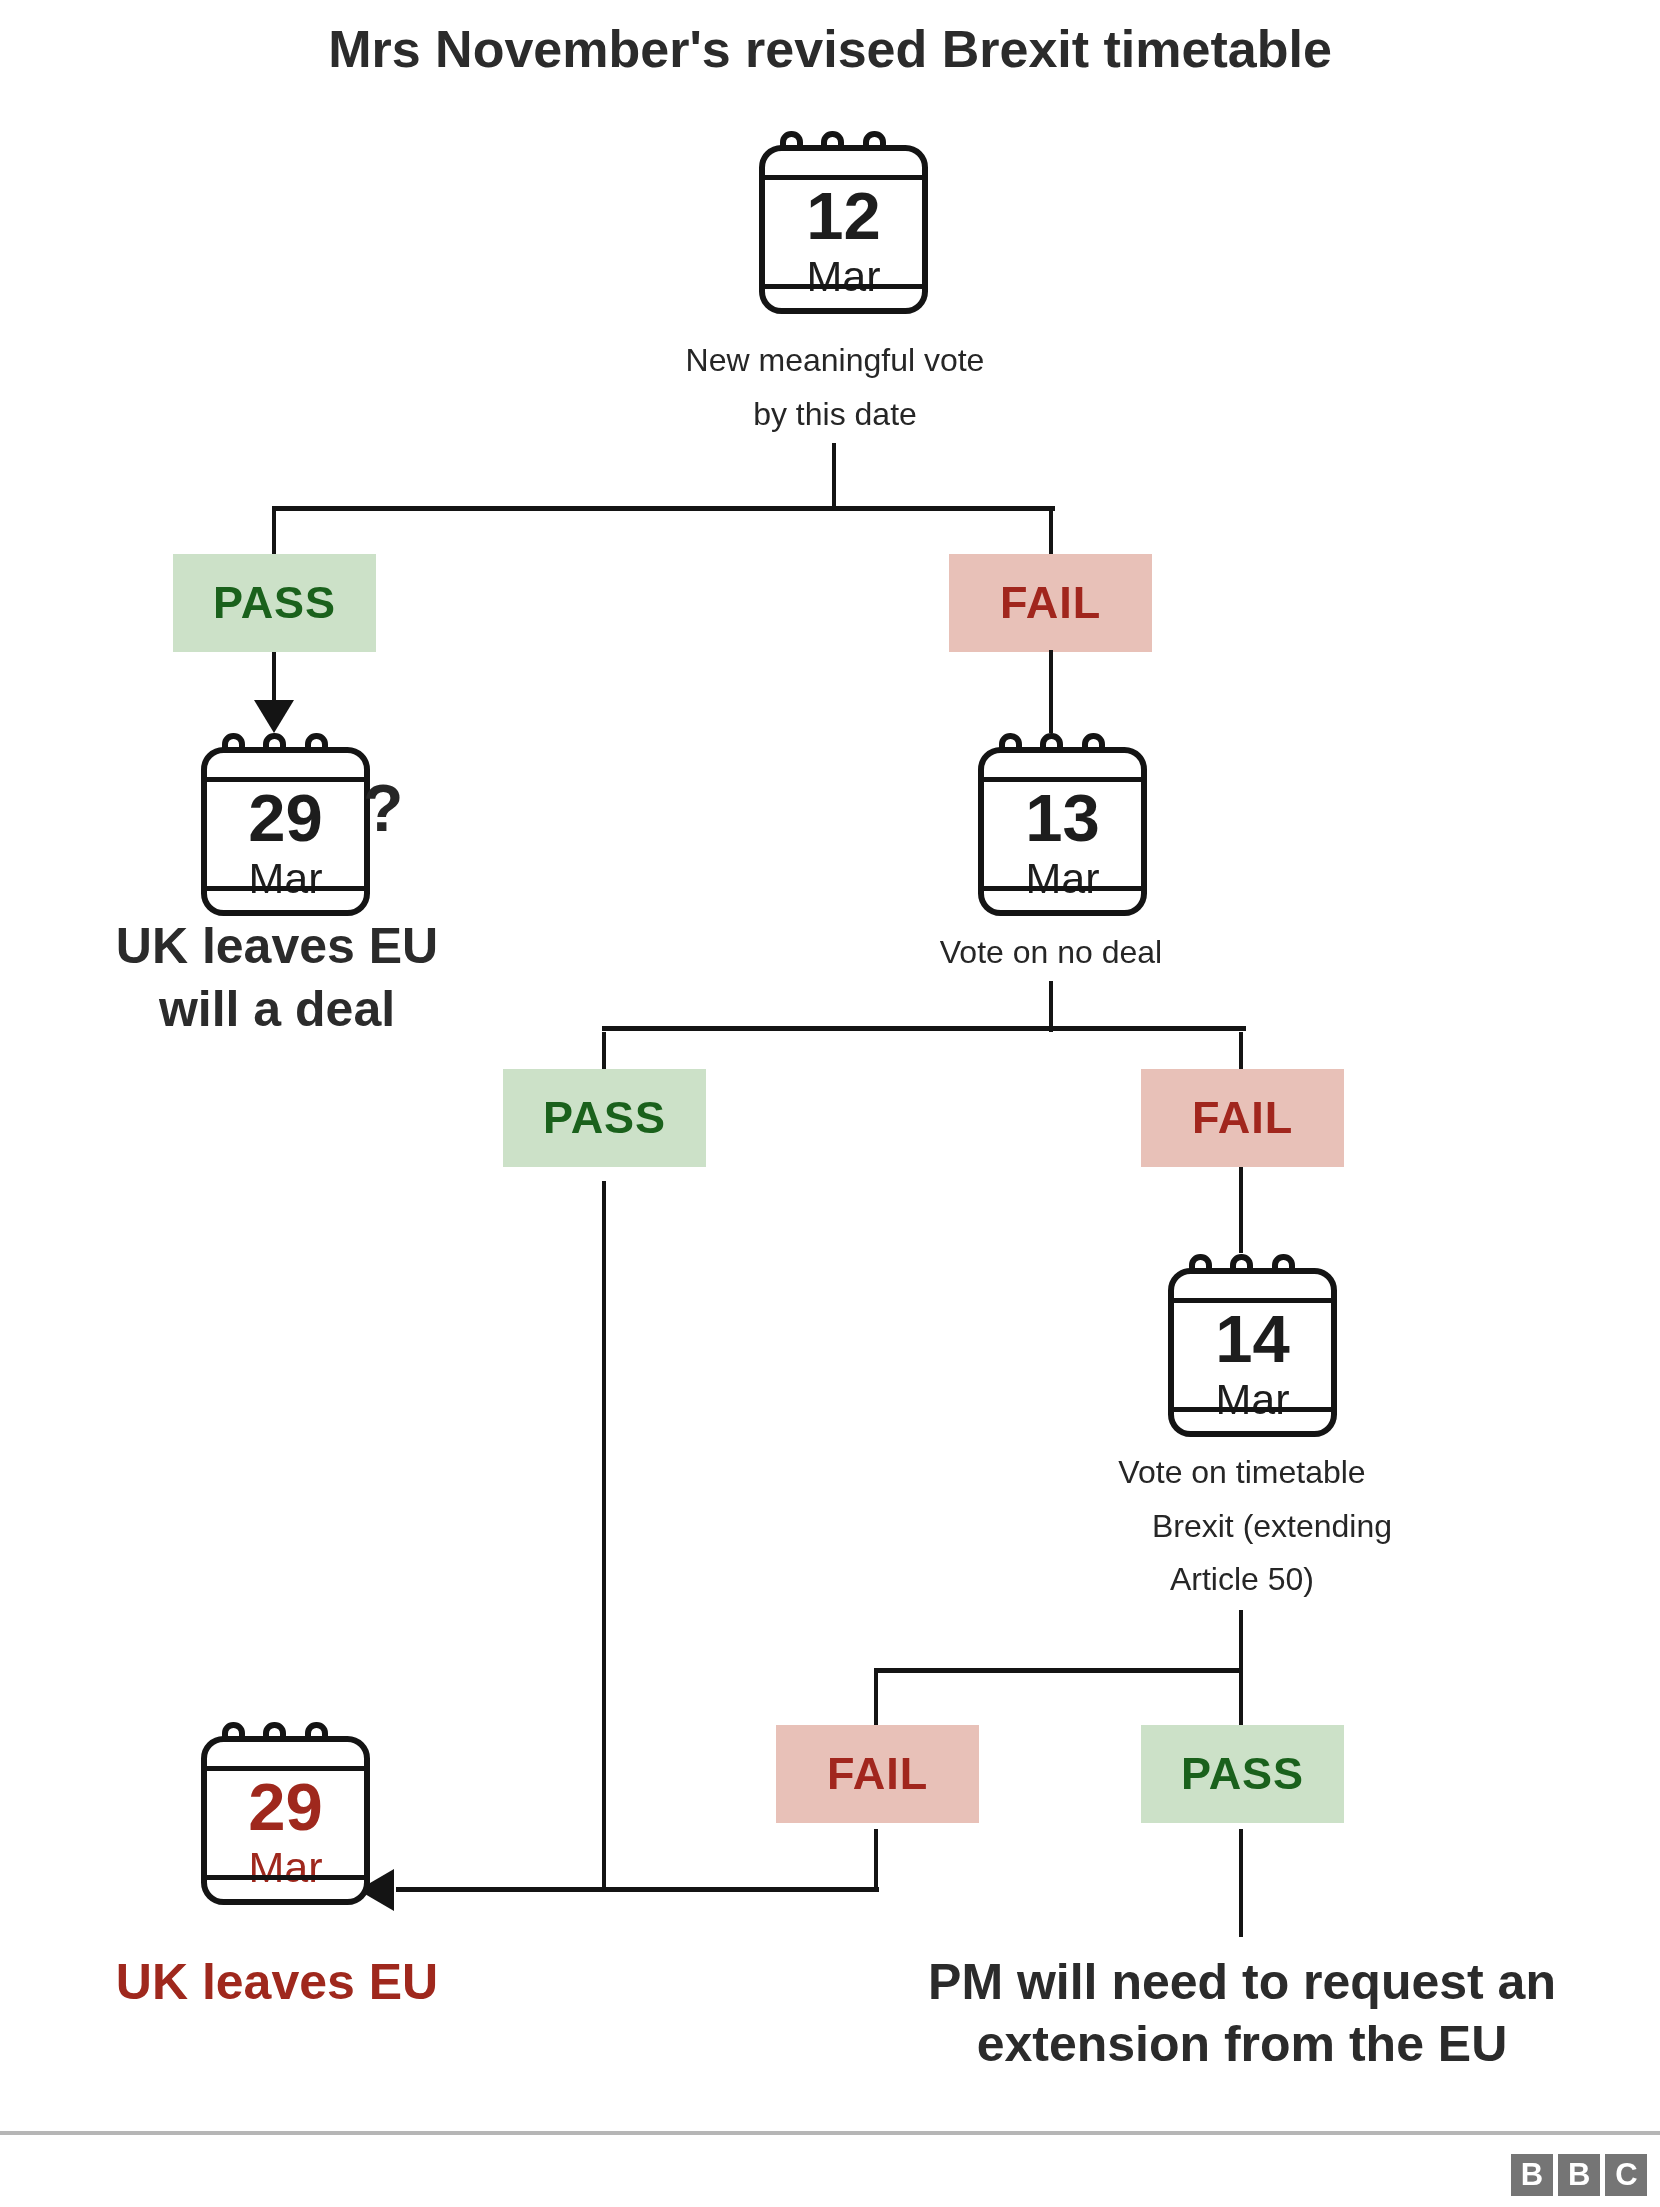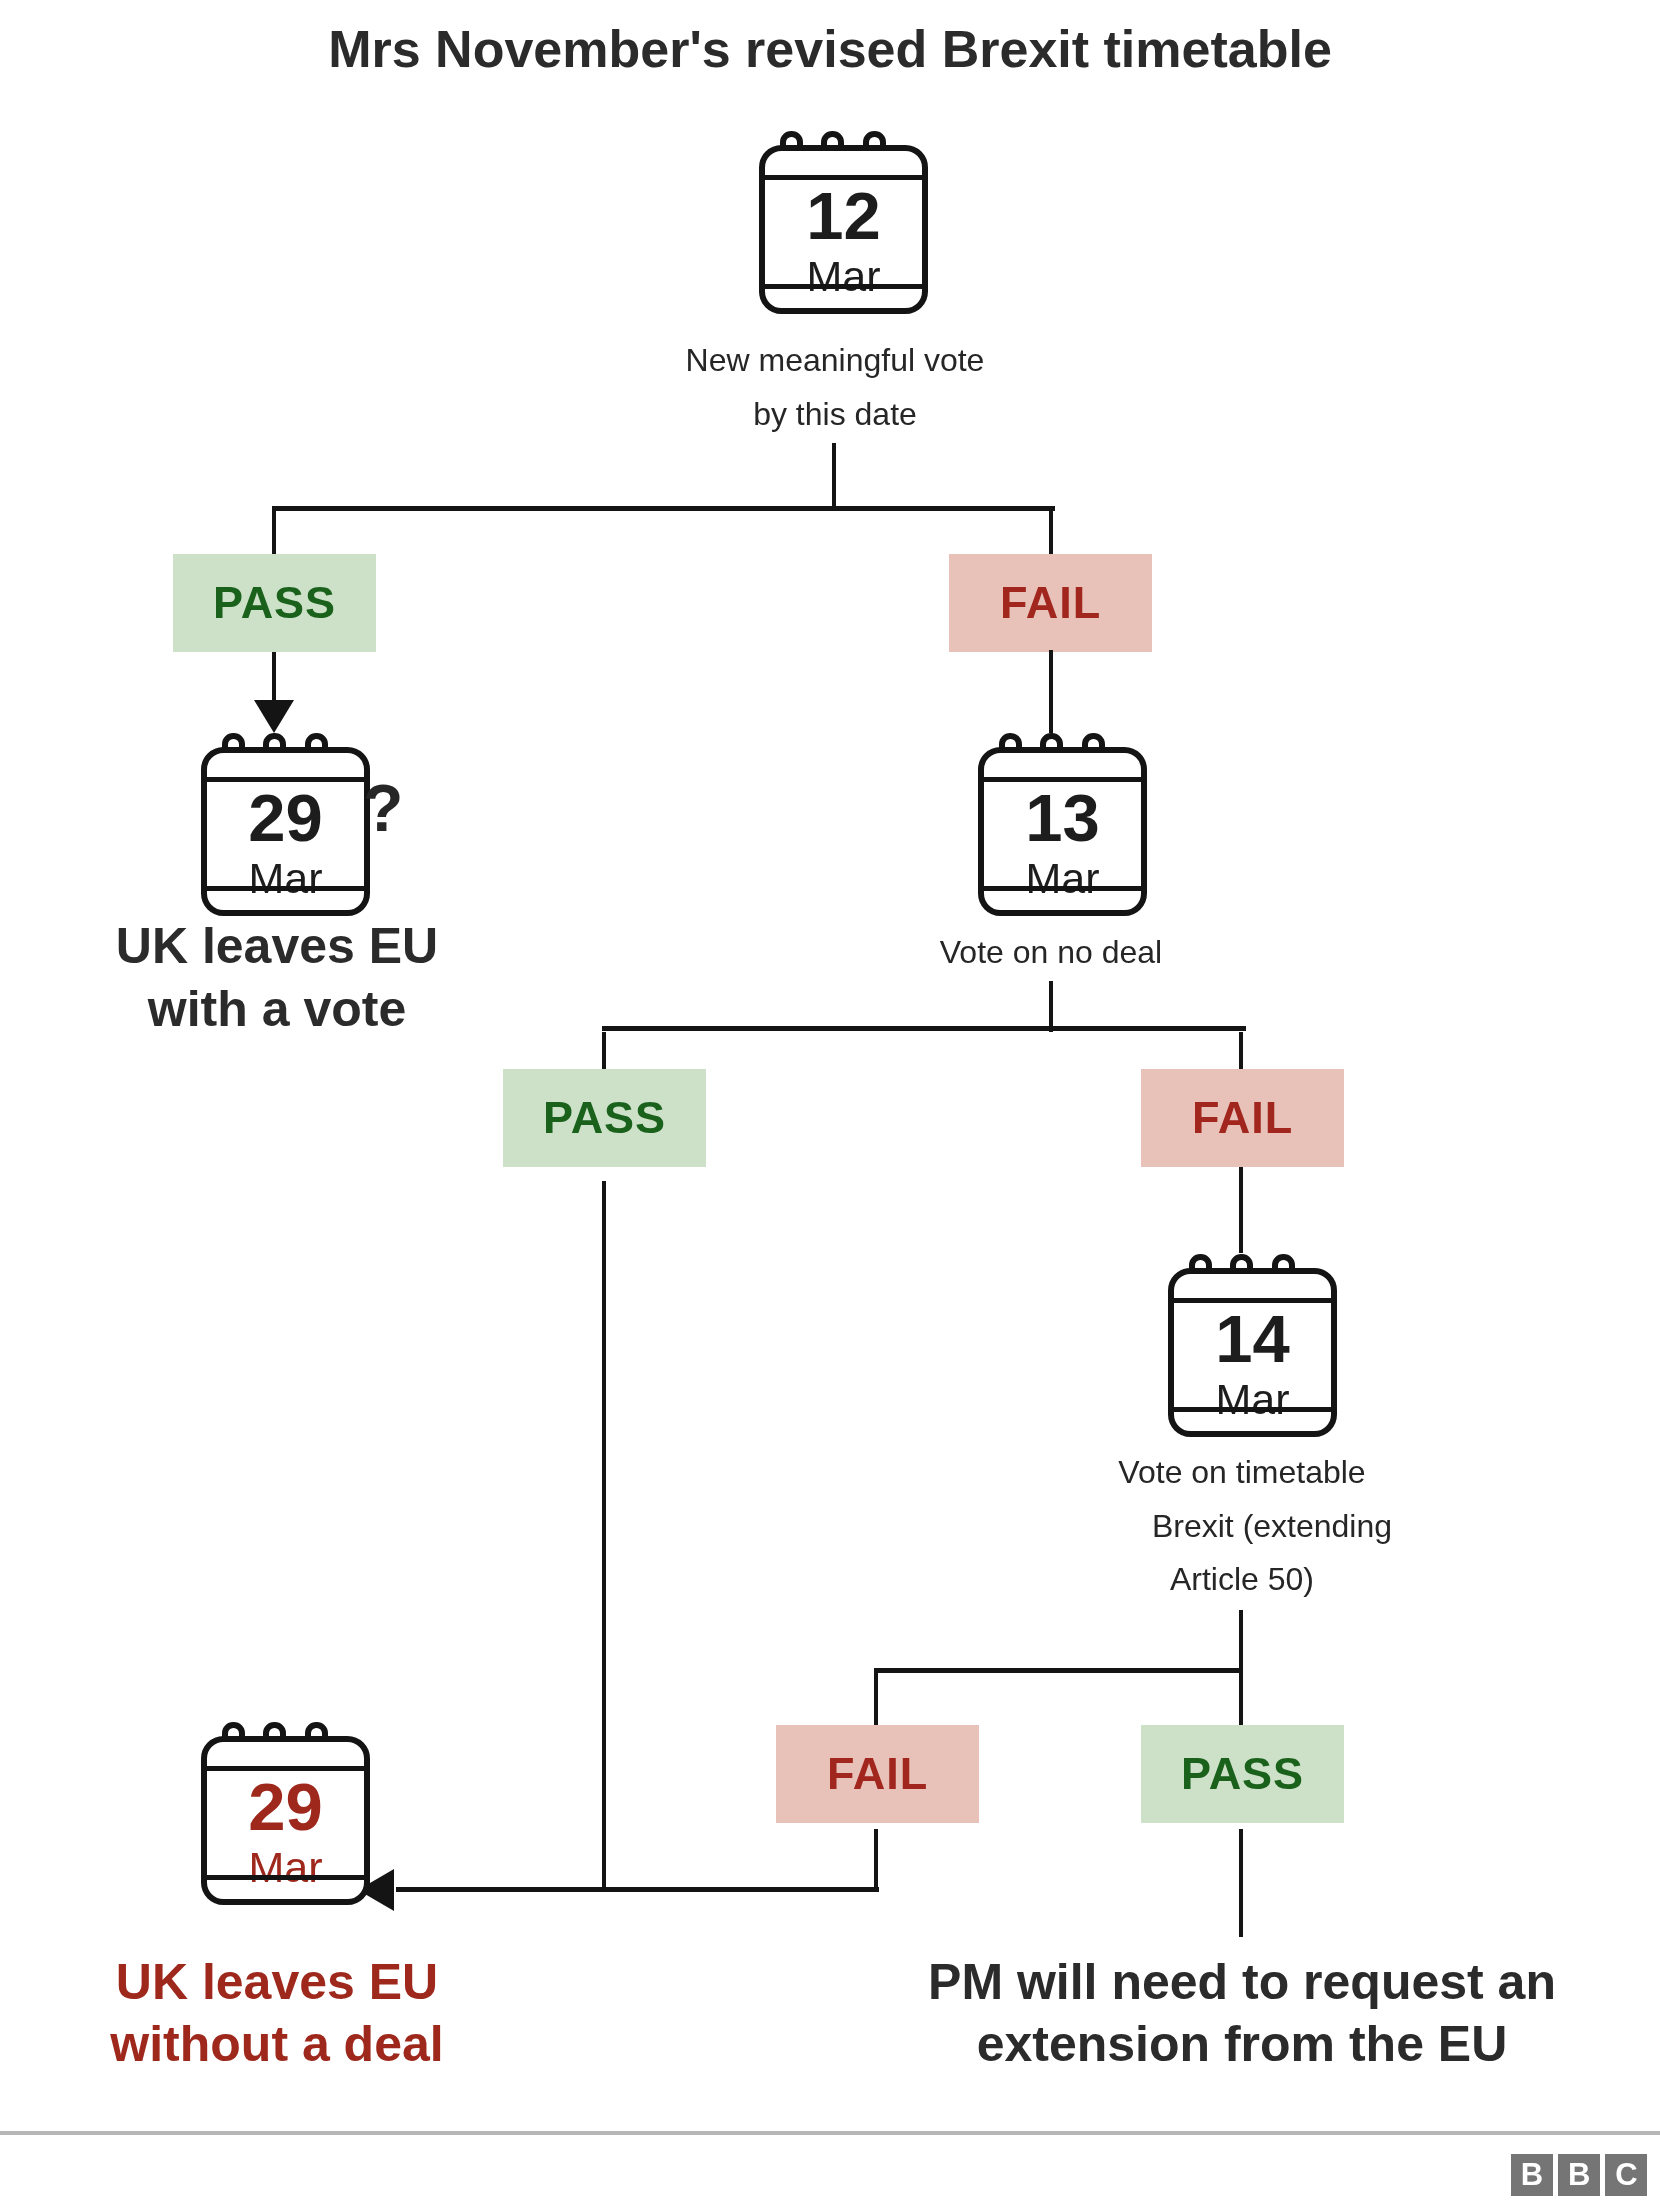--- a/index.html
+++ b/index.html
@@ -107,21 +107,21 @@
     <div class="ring r3"></div>
     <div class="body">
       <div class="hdr"></div>
       <div class="day">29</div>
       <div class="mon">Mar</div>
       <div class="ftr"></div>
     </div>
   </div>
   <div class="qmark" style="left:363px;top:775px;">?</div>
   <div class="outcome" style="left:277px;top:921px;">UK leaves EU</div>
-  <div class="outcome" style="left:277px;top:984px;">with a vote</div>
+  <div class="outcome" style="left:277px;top:984px;">will a deal</div>
 
   <div class="ln" style="left:1049px;top:650px;width:4.3px;height:83px;"></div>
 
   <div class="cal" style="left:978px;top:733px;">
     <div class="ring r1"></div>
     <div class="ring r2"></div>
     <div class="ring r3"></div>
     <div class="body">
       <div class="hdr"></div>
       <div class="day">13</div>
@@ -177,21 +177,20 @@
     <div class="ring r2"></div>
     <div class="ring r3"></div>
     <div class="body">
       <div class="hdr"></div>
       <div class="day">29</div>
       <div class="mon">Mar</div>
       <div class="ftr"></div>
     </div>
   </div>
   <div class="outcome red" style="left:277px;top:1957px;">UK leaves EU</div>
-  <div class="outcome red" style="left:277px;top:2019px;">without a deal</div>
 
   <div class="outcome" style="left:1242px;top:2019px;">extension from the EU</div>
   <div class="outcome" style="left:1242px;top:1957px;">PM will need to request an</div>
 
   <div class="divider" style="top:2131px;"></div>
   <div class="bbc" style="left:1511px;top:2154px;">
     <div class="sq">B</div>
     <div class="sq">B</div>
     <div class="sq">C</div>
   </div>

